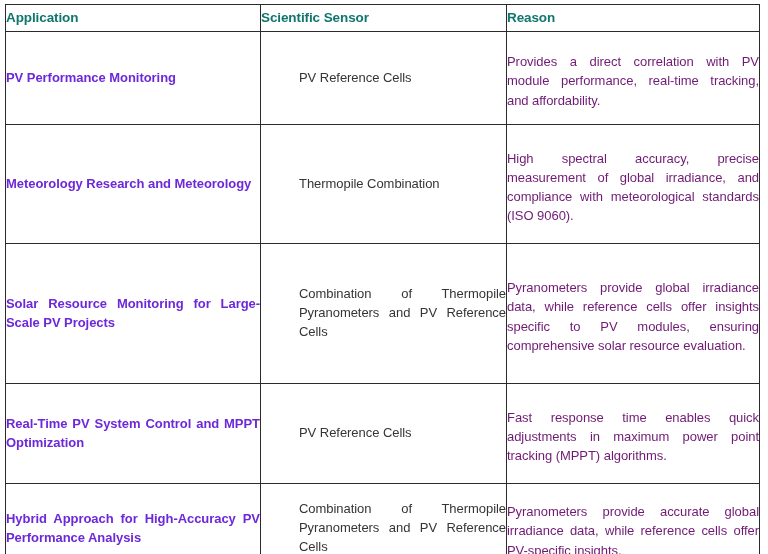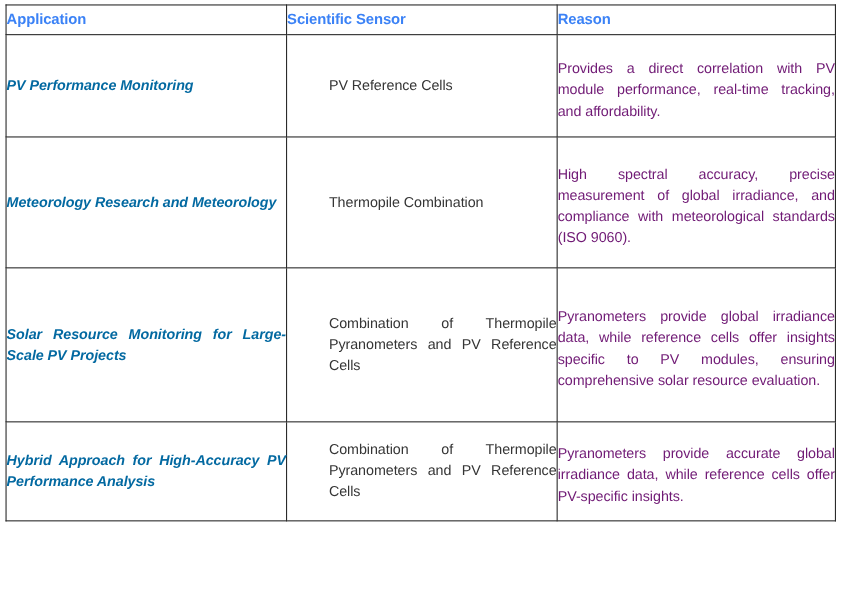--- a/index.html
+++ b/index.html
@@ -50,21 +50,21 @@
     height: 26px;
     padding: 2px 8px 4px 8px;
     vertical-align: middle;
     text-align: left;
   }
   .th-text {
     display: block;
     font-size: 13.5px;
     font-weight: bold;
     letter-spacing: -0.1px;
-    color: #3b82f6;
+    color: #0f766e;
     line-height: 1.1;
   }
 
   
   td.cell-app {
     padding: 6px 9px 6px 8px;
   }
   td.cell-sensor {
     padding: 6px 10px 6px 9px;
   }
@@ -73,24 +73,23 @@
     vertical-align: top;
   }
 
   .app-text {
     display: block;
     font-size: 13px;
     font-weight: bold;
     line-height: 1.42;
     text-align: justify;
     text-align-last: left;
-    color: #0369a1;
+    color: #6d28d9;
     letter-spacing: -0.05px;
     hyphens: none;
-    font-style: italic;
   }
   .sensor-text {
     display: block;
     font-size: 13px;
     font-weight: normal;
     line-height: 1.45;
     text-align: justify;
     text-align-last: left;
     color: #353535;
     letter-spacing: -0.05px;
@@ -182,20 +181,31 @@
           <span class="app-text">Solar Resource Monitoring for Large-Scale PV Projects</span>
         </td>
         <td class="cell-sensor">
           <span class="sensor-text">Combination of Thermopile Pyranometers and PV Reference Cells</span>
         </td>
         <td class="cell-reason">
           <span class="reason-text">Pyranometers provide global irradiance data, while reference cells offer insights specific to PV modules, ensuring comprehensive solar resource evaluation.</span>
         </td>
       </tr>
 
+      <tr class="row-3">
+        <td class="cell-app">
+          <span class="app-text">Real-Time PV System Control and MPPT Optimization</span>
+        </td>
+        <td class="cell-sensor">
+          <span class="sensor-text">PV Reference Cells</span>
+        </td>
+        <td class="cell-reason">
+          <span class="reason-text">Fast response time enables quick adjustments in maximum power point tracking (MPPT) algorithms.</span>
+        </td>
+      </tr>
 
       <tr class="row-4">
         <td class="cell-app">
           <span class="app-text">Hybrid Approach for High-Accuracy PV Performance Analysis</span>
         </td>
         <td class="cell-sensor">
           <span class="sensor-text">Combination of Thermopile Pyranometers and PV Reference Cells</span>
         </td>
         <td class="cell-reason">
           <span class="reason-text">Pyranometers provide accurate global irradiance data, while reference cells offer PV-specific insights.</span>

